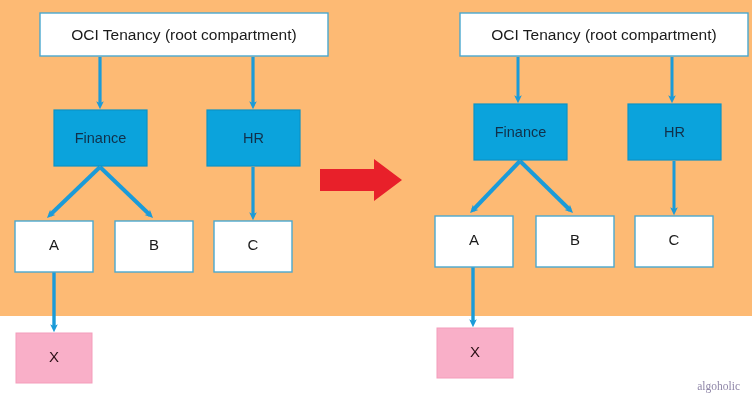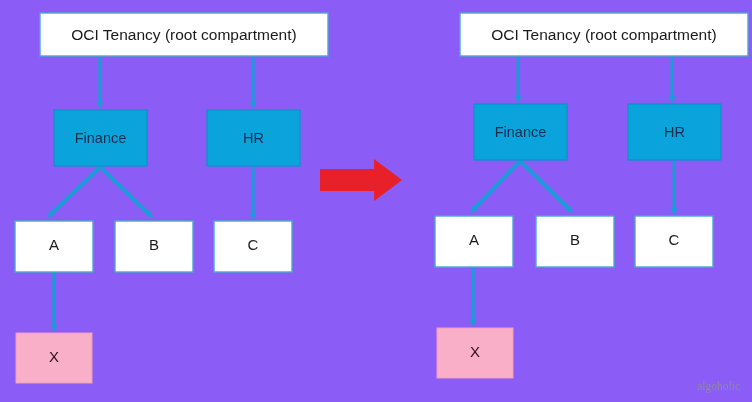--- a/index.html
+++ b/index.html
@@ -9,22 +9,22 @@
   }
   body {
     width: 752px;
     height: 402px;
     font-family: "Liberation Sans", sans-serif;
     overflow: hidden;
   }
   #diagram-root {
     position: relative;
     width: 752px;
-    height: 402px;
-    background: #8b5cf6;
+    height: 316px;
+    background: #fdba74;
   }
   svg.canvas {
     position: absolute;
     top: 0;
     left: 0;
     width: 752px;
     height: 402px;
     display: block;
   }
   .box-label {

